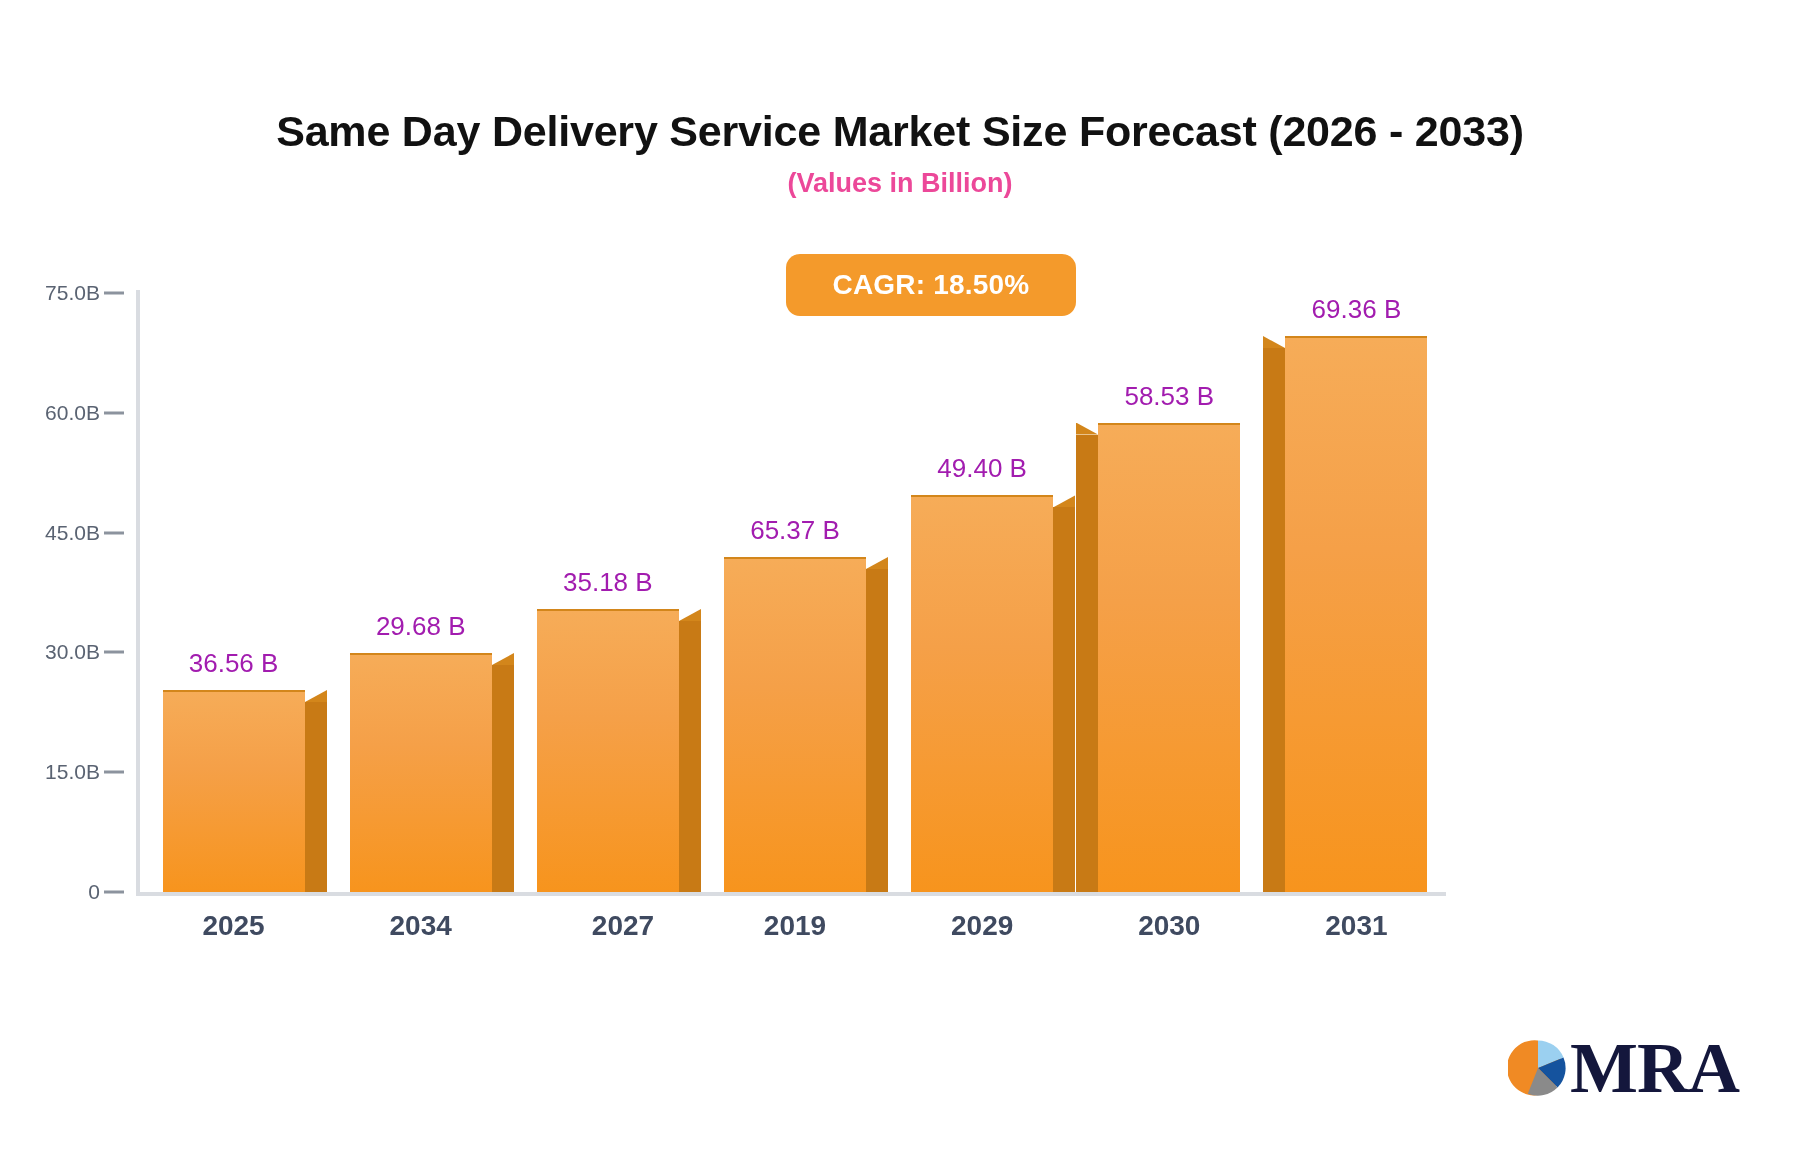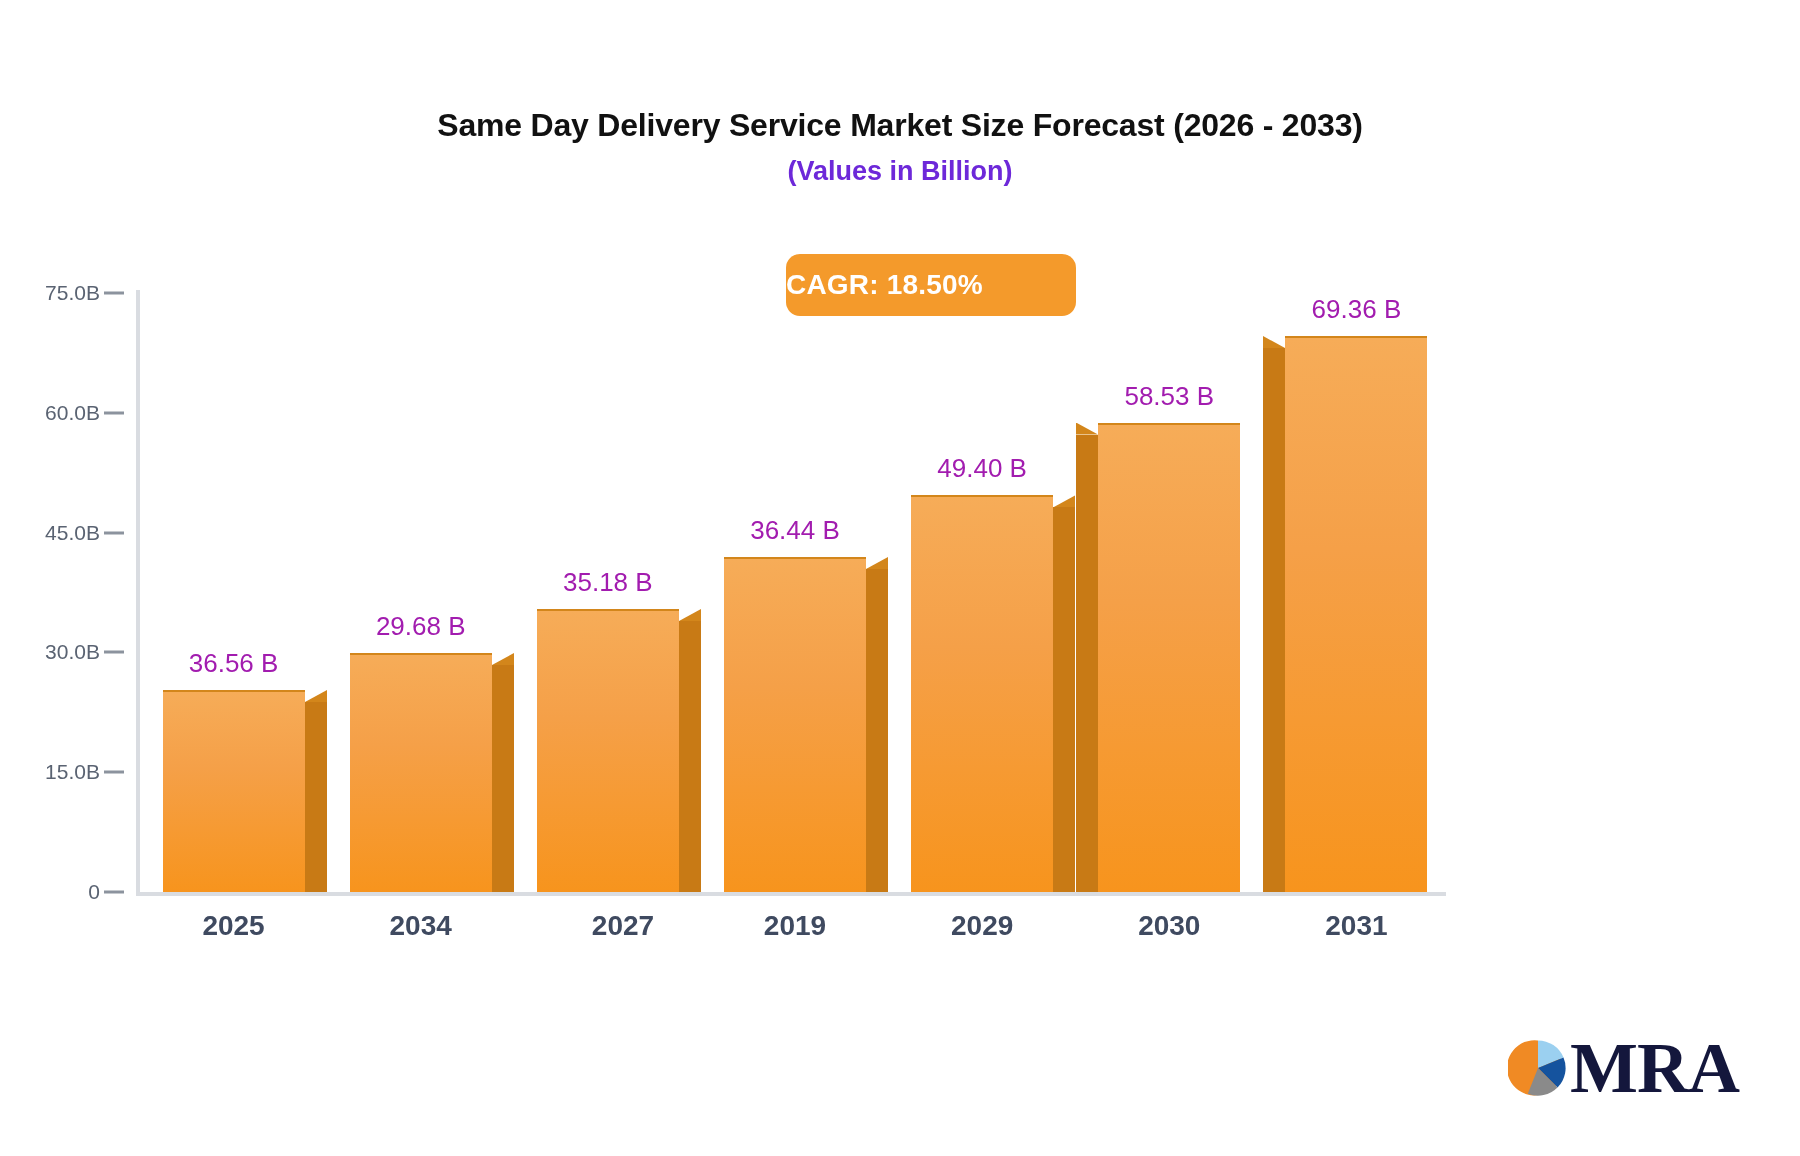--- a/index.html
+++ b/index.html
@@ -19,47 +19,47 @@
   #chart-header {
     position: absolute;
     top: 0;
     left: 0;
     width: 1800px;
     text-align: center;
   }
   #chart-title {
     margin: 0;
     padding-top: 108px;
-    font-size: 32px;
+    font-size: 43px;
     font-weight: bold;
     color: #111111;
     letter-spacing: -0.2px;
     line-height: 1.1;
   }
   #chart-subtitle {
     margin: 0;
     padding-top: 14px;
     font-size: 27px;
     font-weight: bold;
-    color: #6d28d9;
+    color: #ec4899;
     line-height: 1.1;
   }
 
   
   #cagr-badge {
     position: absolute;
     left: 786px;
     top: 254px;
     width: 290px;
     height: 62px;
     background: #F49A2B;
     border-radius: 14px;
     display: flex;
     align-items: center;
-    justify-content: flex-start;
+    justify-content: center;
     box-sizing: border-box;
   }
   #cagr-badge-label {
     color: #ffffff;
     font-size: 28px;
     font-weight: bold;
     letter-spacing: 0.2px;
   }
 
   
@@ -234,21 +234,21 @@
         <div class="bar-side bar-side-right" style="height: 270.971px;"></div>
         <div class="bar-top-right" style="bottom: 270.971px;"></div>
         <div class="bar-face"></div>
       </div>
       <div class="bar-value-label" style="left: 477.857px; top: 567.029px;">35.18 B</div>
       <div class="bar-group" style="left: 724px; width: 142px; height: 332.964px; bottom: 108px;">
         <div class="bar-side bar-side-right" style="height: 322.964px;"></div>
         <div class="bar-top-right" style="bottom: 322.964px;"></div>
         <div class="bar-face"></div>
       </div>
-      <div class="bar-value-label" style="left: 665px; top: 515.036px;">36.44 B</div>
+      <div class="bar-value-label" style="left: 665px; top: 515.036px;">65.37 B</div>
       <div class="bar-group" style="left: 911px; width: 142px; height: 394.541px; bottom: 108px;">
         <div class="bar-side bar-side-right" style="height: 384.541px;"></div>
         <div class="bar-top-right" style="bottom: 384.541px;"></div>
         <div class="bar-face"></div>
       </div>
       <div class="bar-value-label" style="left: 852.143px; top: 453.459px;">49.40 B</div>
       <div class="bar-group" style="left: 1098px; width: 142px; height: 467.46px; bottom: 108px;">
         <div class="bar-side bar-side-left" style="height: 457.46px;"></div>
         <div class="bar-top-left" style="bottom: 457.46px;"></div>
         <div class="bar-face"></div>

